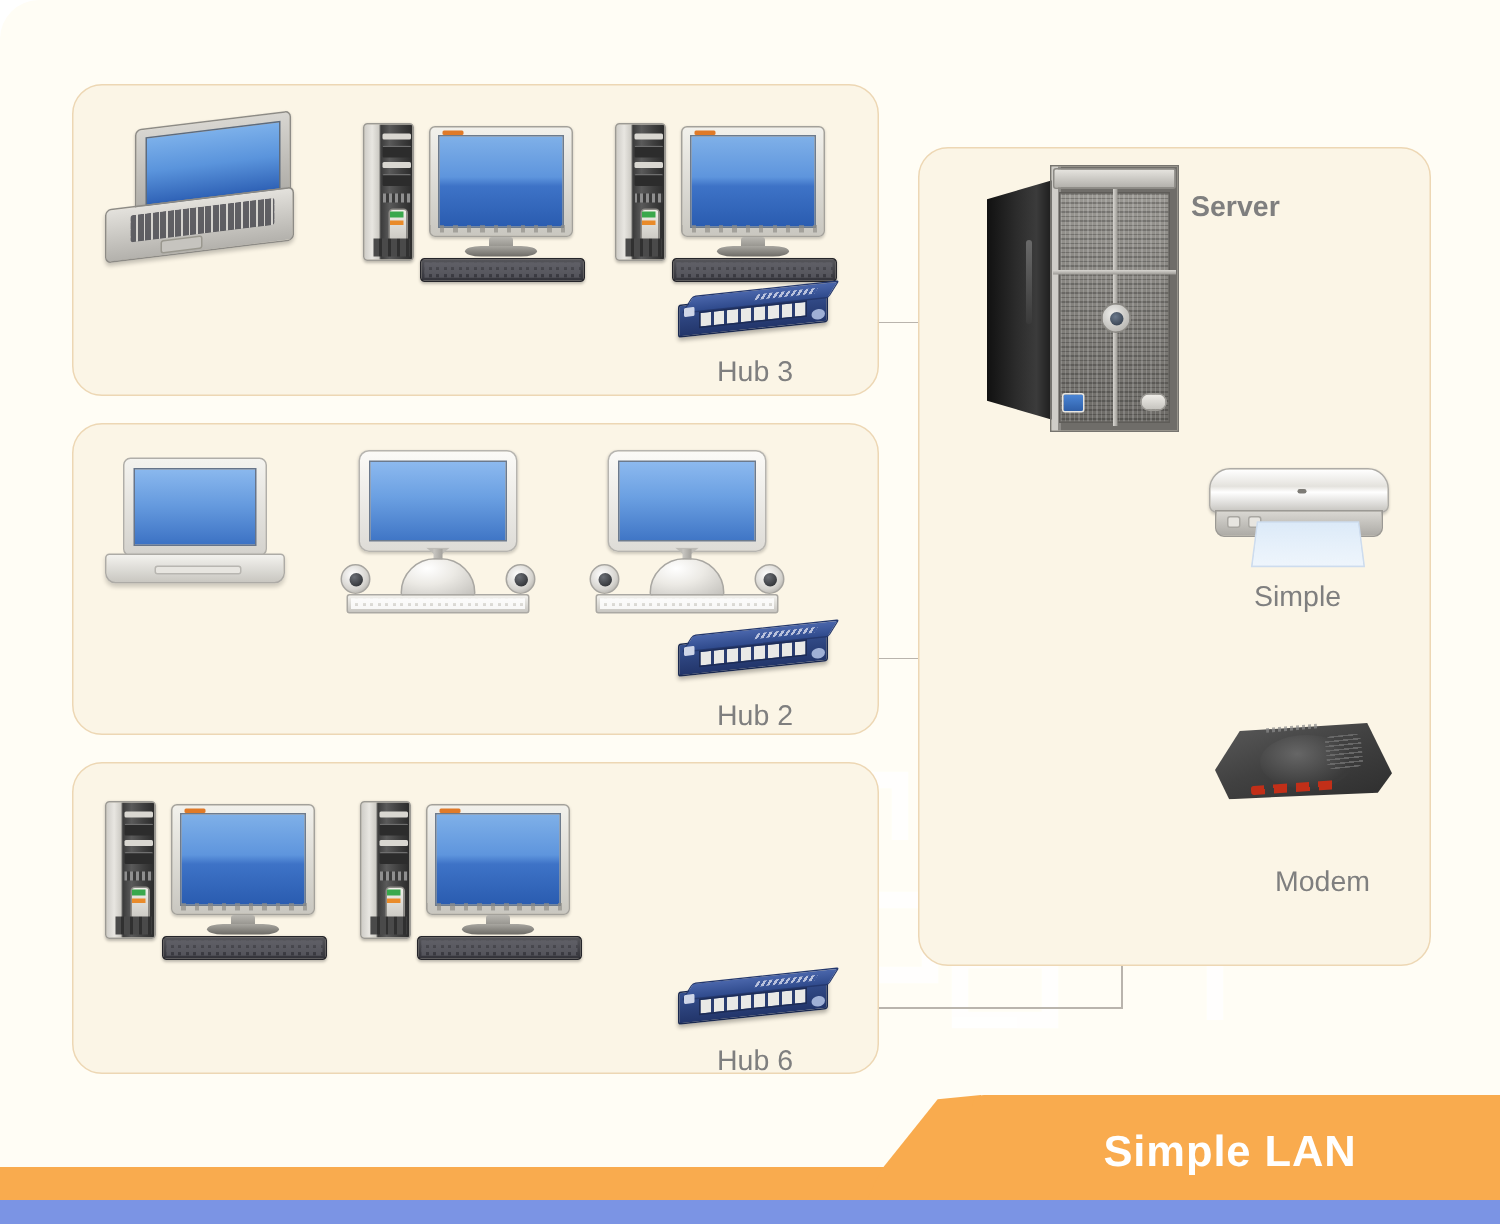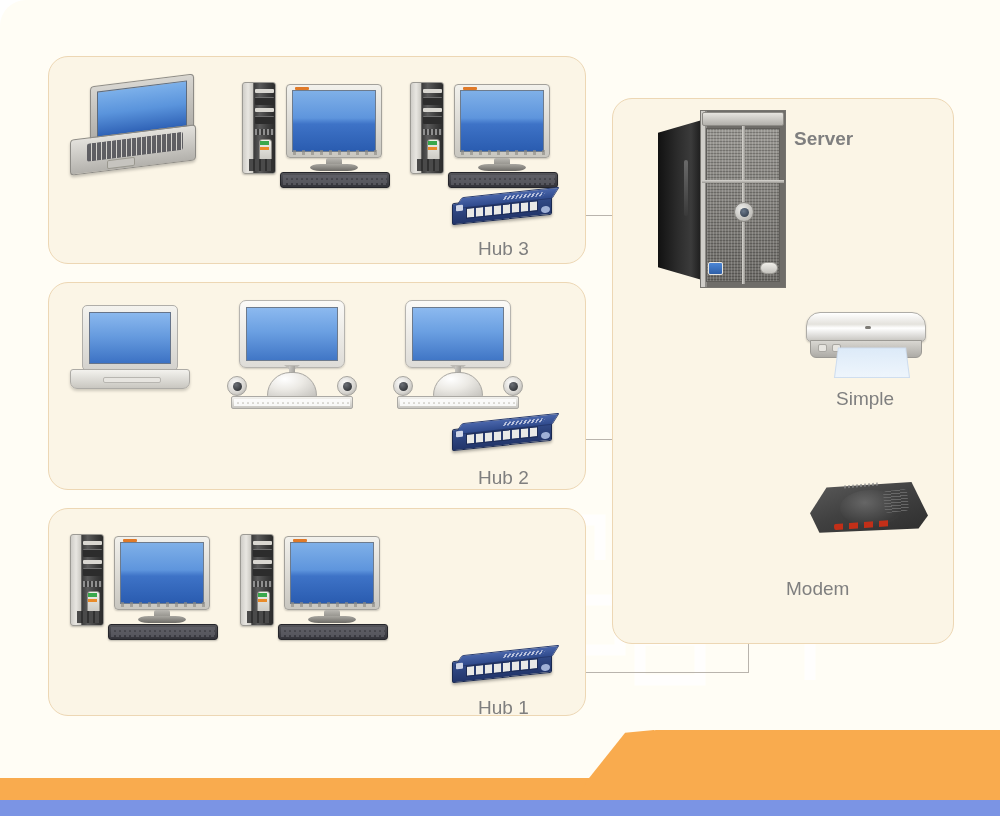--- a/index.html
+++ b/index.html
@@ -479,21 +479,21 @@
   <div class="dev" style="left:452px;top:650px;">
     <div class="hub">
       <div class="body"></div>
         <div class="top"></div>
         <div class="brand"></div>
       <div class="ports"></div>
         <div class="led"></div>
         <div class="led2"></div>
     </div>
   </div>
-  <div class="dev-label" style="left:478px;top:697px;">Hub 1</div>
+  <div class="dev-label" style="left:478px;top:697px;">Hub 6</div>
 
   <div class="panel" style="left:612px;top:98px;width:340px;height:544px;"></div>
 
   <div class="dev" style="left:658px;top:110px;">
     <div class="server">
       <div class="side">
           <div class="h"></div>
         </div>
       <div class="front"></div>
       <div class="mesh"></div>
@@ -522,20 +522,21 @@
 
   <div class="dev" style="left:810px;top:478px;">
     <div class="modem">
       <div class="case"></div>
       <div class="dish"></div>
       <div class="vents"></div>
       <div class="brand"></div>
       <div class="leds"></div>
     </div>
   </div>
-  <div class="dev-label" style="left:786px;top:578px;">Modem</div>
+  <div class="dev-label" style="left:850px;top:578px;">Modem</div>
 
   <div class="bar-orange"></div>
   <div class="bar-orange-slope"></div>
   <div class="bar-orange-tall"></div>
+  <div class="title-text">Simple LAN</div>
   <div class="bar-blue"></div>
 
 </div>
 
 </body></html>

